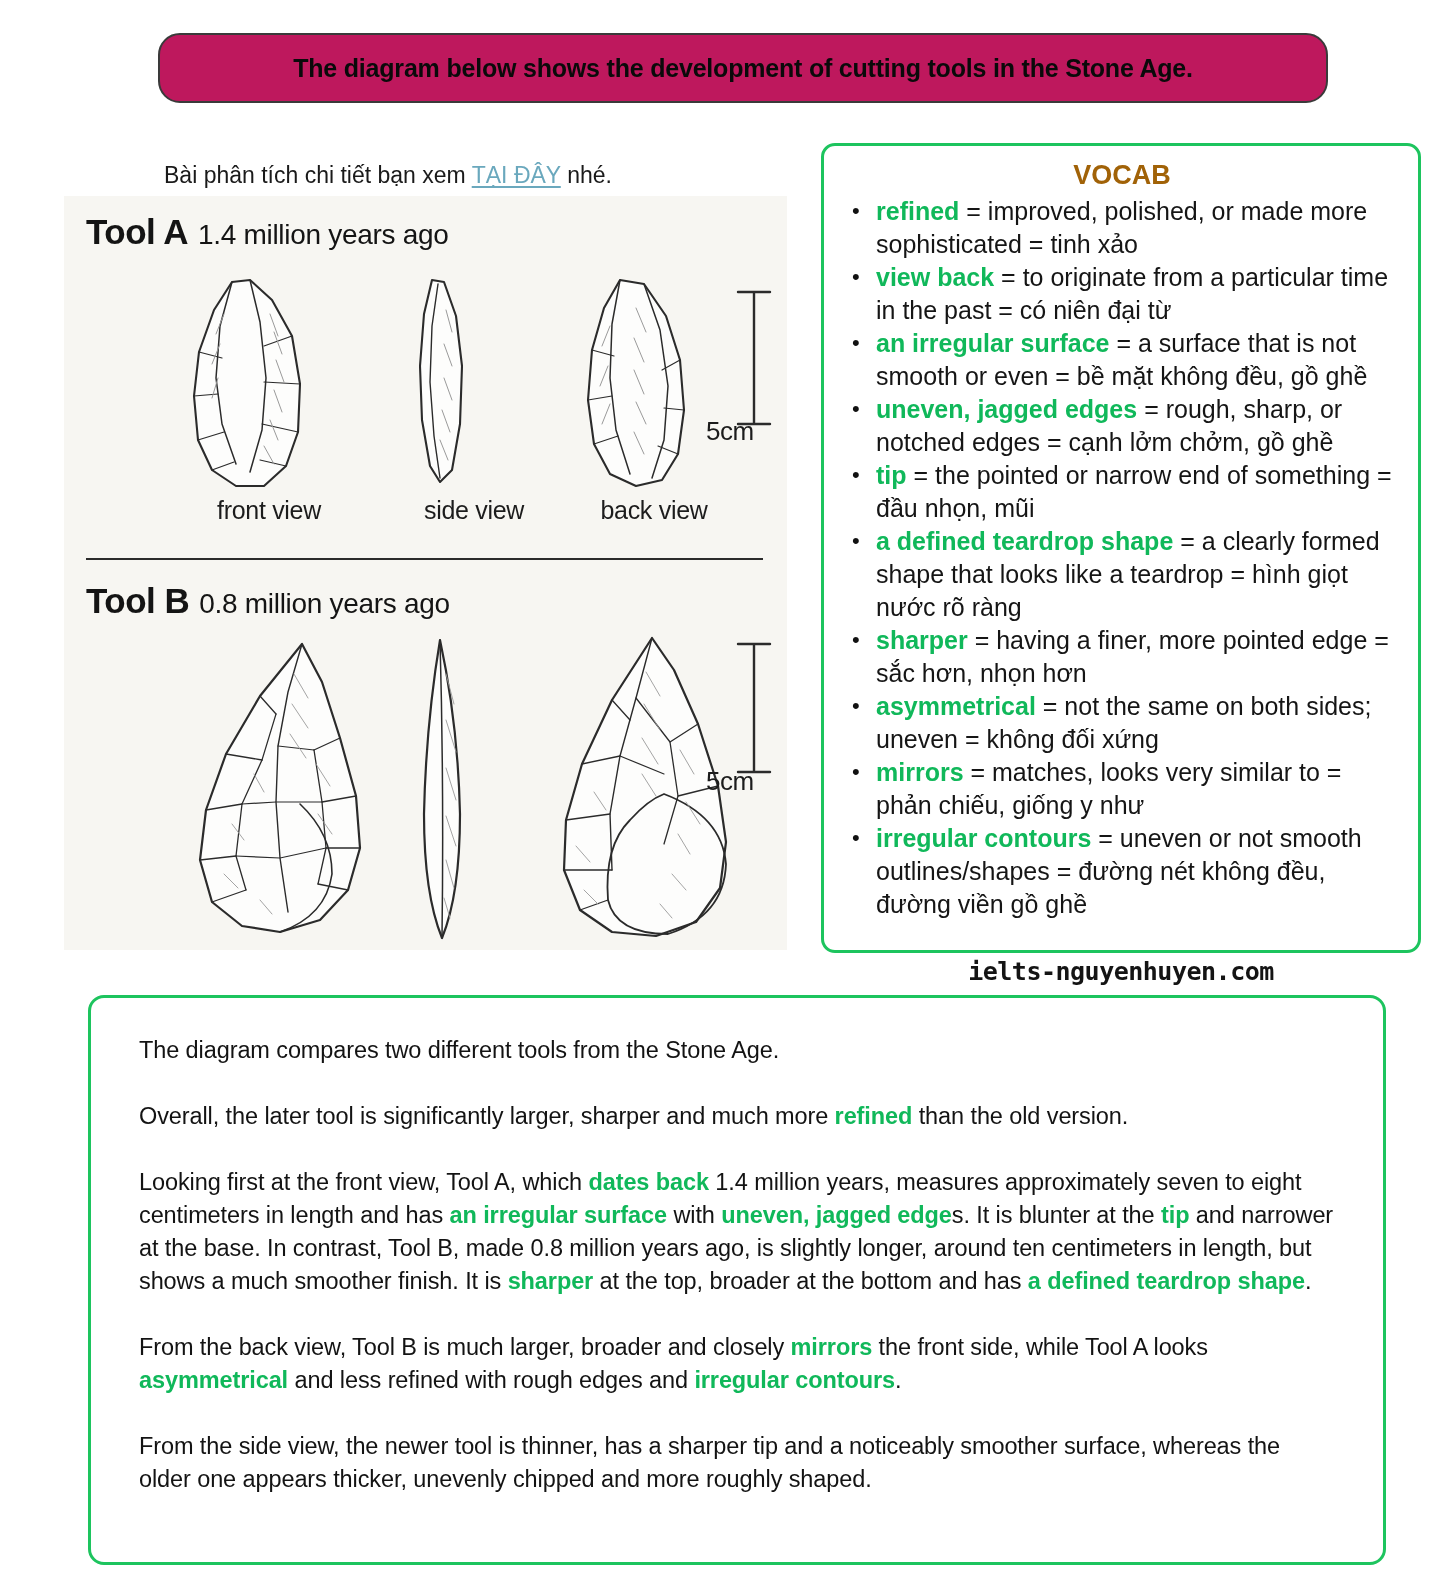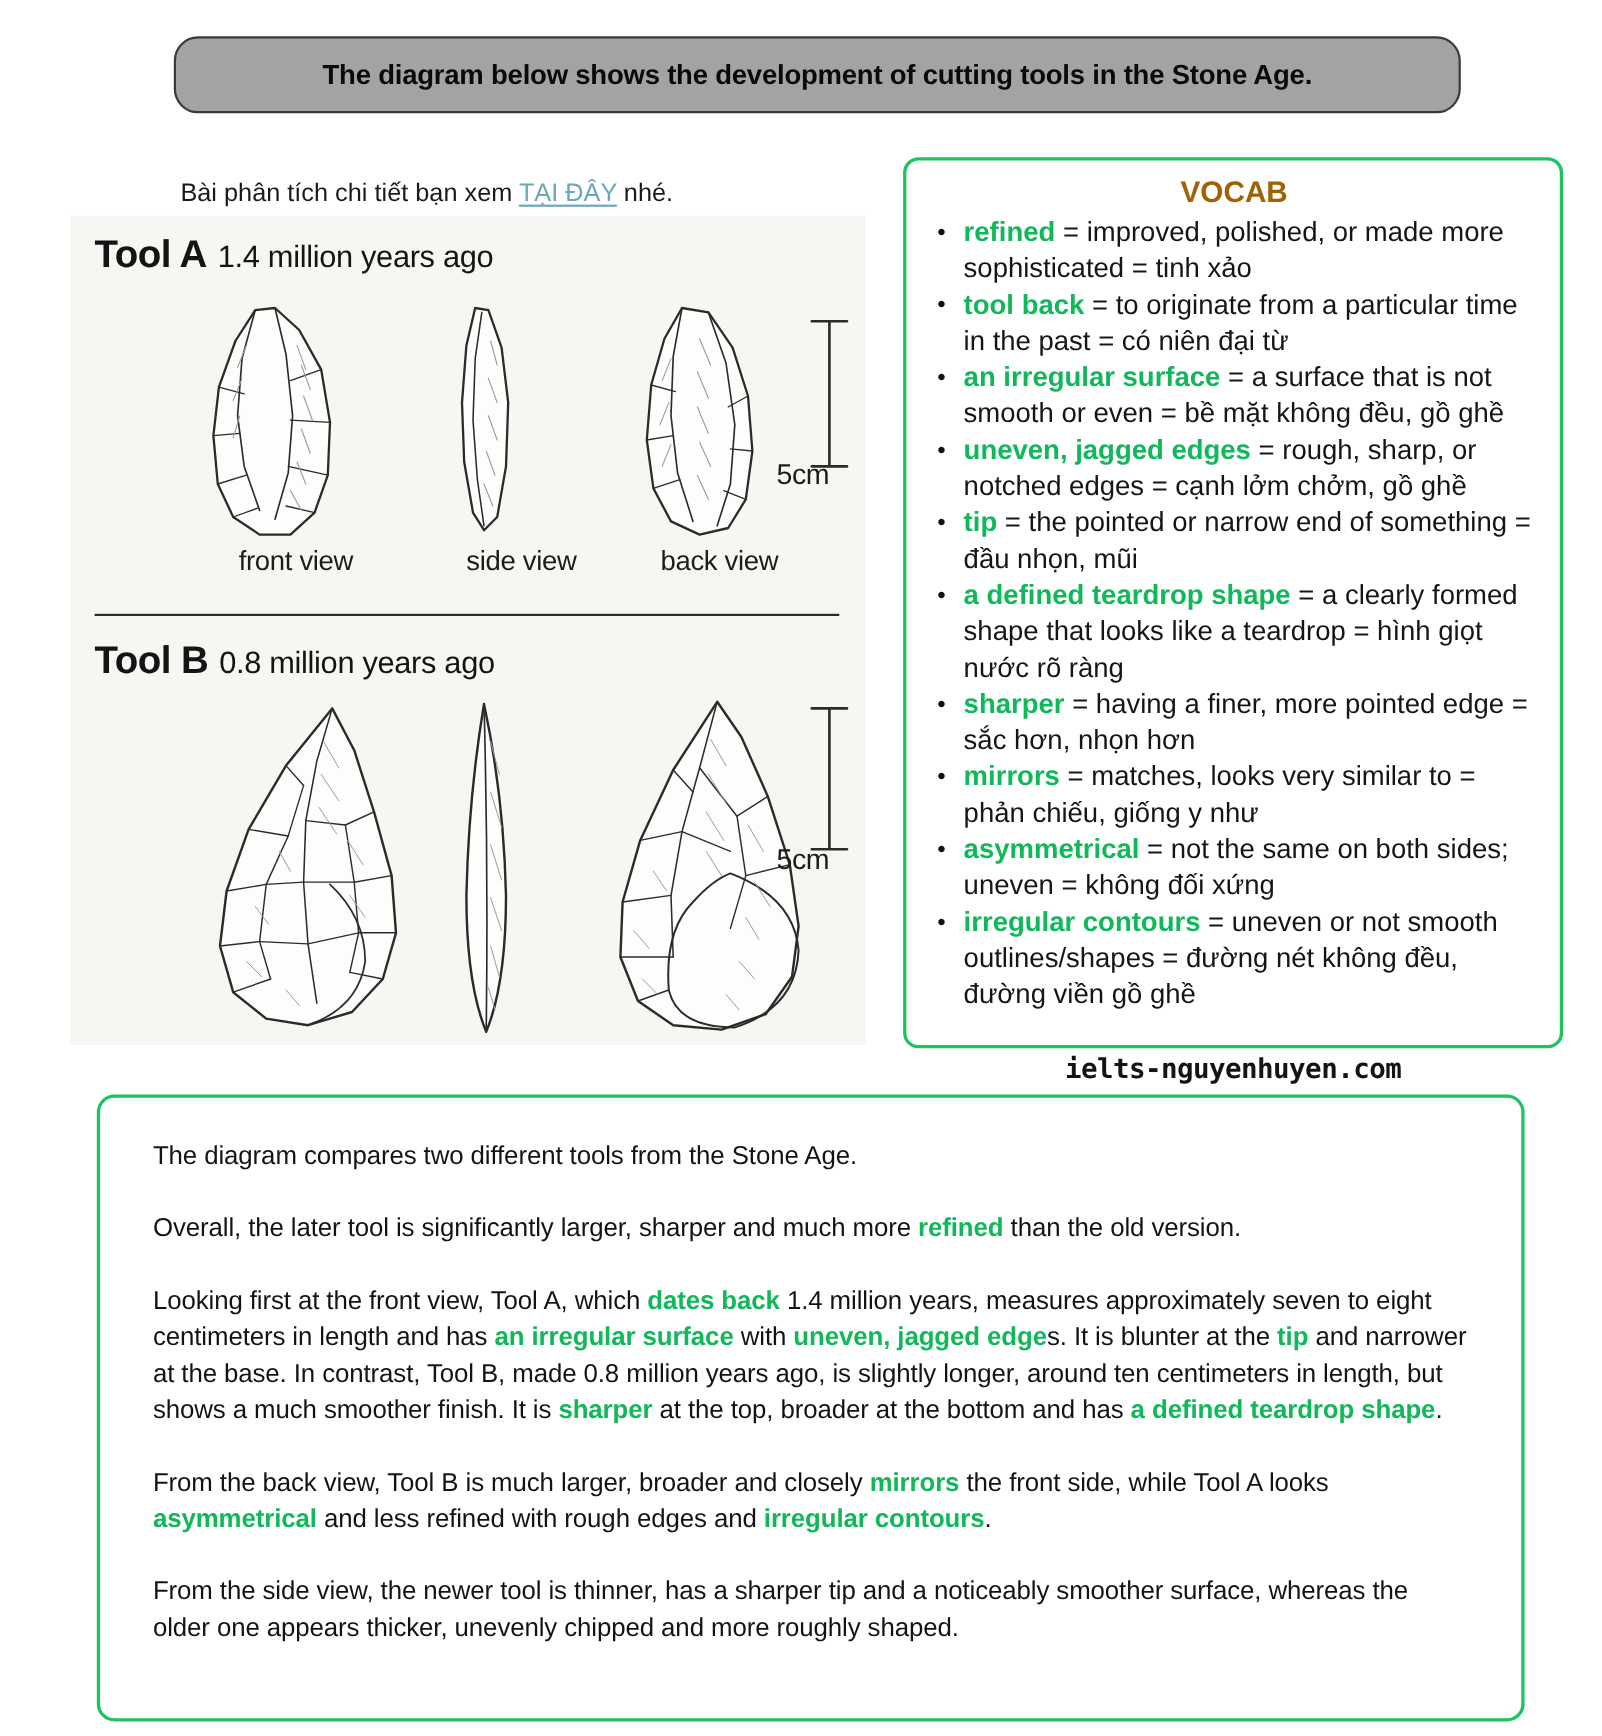--- a/index.html
+++ b/index.html
@@ -15,21 +15,21 @@
     overflow: hidden;
   }
 
   
   .title-box {
     position: absolute;
     left: 158px; top: 33px;
     width: 1170px; height: 70px;
     border: 2px solid #3a3a3a;
     border-radius: 22px;
-    background: #a3a3a3;
+    background: #be185d;
     display: flex;
     align-items: center;
     justify-content: center;
   }
   .title-text {
     font-size: 25px;
     font-weight: bold;
     letter-spacing: -0.2px;
     color: #0a0a0a;
     text-align: center;
@@ -283,28 +283,28 @@
   <div class="view-label" style="left:70px; top:907px; width:270px;">front view</div>
   <div class="view-label" style="left:275px; top:907px; width:270px;">side view</div>
   <div class="view-label" style="left:455px; top:907px; width:270px;">back view</div>
   <div class="scale-label" style="left:642px; top:570px;">5cm</div>
 </div>
 
 <div class="vocab-box">
   <div class="vocab-title">VOCAB</div>
   <ul class="vocab-list" id="vocab-list">
       <li><span class="term">refined</span><span> = improved, polished, or made more sophisticated = tinh xảo</span></li>
-      <li><span class="term">tool back</span><span> = to originate from a particular time in the past = có niên đại từ</span></li>
+      <li><span class="term">view back</span><span> = to originate from a particular time in the past = có niên đại từ</span></li>
       <li><span class="term">an irregular surface</span><span> = a surface that is not smooth or even = bề mặt không đều, gồ ghề</span></li>
       <li><span class="term">uneven, jagged edges</span><span> = rough, sharp, or notched edges = cạnh lởm chởm, gồ ghề</span></li>
       <li><span class="term">tip</span><span> = the pointed or narrow end of something = đầu nhọn, mũi</span></li>
       <li><span class="term">a defined teardrop shape</span><span> = a clearly formed shape that looks like a teardrop = hình giọt nước rõ ràng</span></li>
       <li><span class="term">sharper</span><span> = having a finer, more pointed edge = sắc hơn, nhọn hơn</span></li>
+      <li><span class="term">asymmetrical</span><span> = not the same on both sides; uneven = không đối xứng</span></li>
       <li><span class="term">mirrors</span><span> = matches, looks very similar to = phản chiếu, giống y như</span></li>
-      <li><span class="term">asymmetrical</span><span> = not the same on both sides; uneven = không đối xứng</span></li>
       <li><span class="term">irregular contours</span><span> = uneven or not smooth outlines/shapes = đường nét không đều, đường viền gồ ghề</span></li>
     </ul>
 </div>
 
 <div class="site-credit">ielts-nguyenhuyen.com</div>
 
 <div class="essay-box">
   <div id="essay-body">
       <div class="essay-p"><span>The diagram compares two different tools from the Stone Age.</span></div>
       <div class="essay-p"><span>Overall, the later tool is significantly larger, sharper and much more </span><span class="hl">refined</span><span> than the old version.</span></div>

